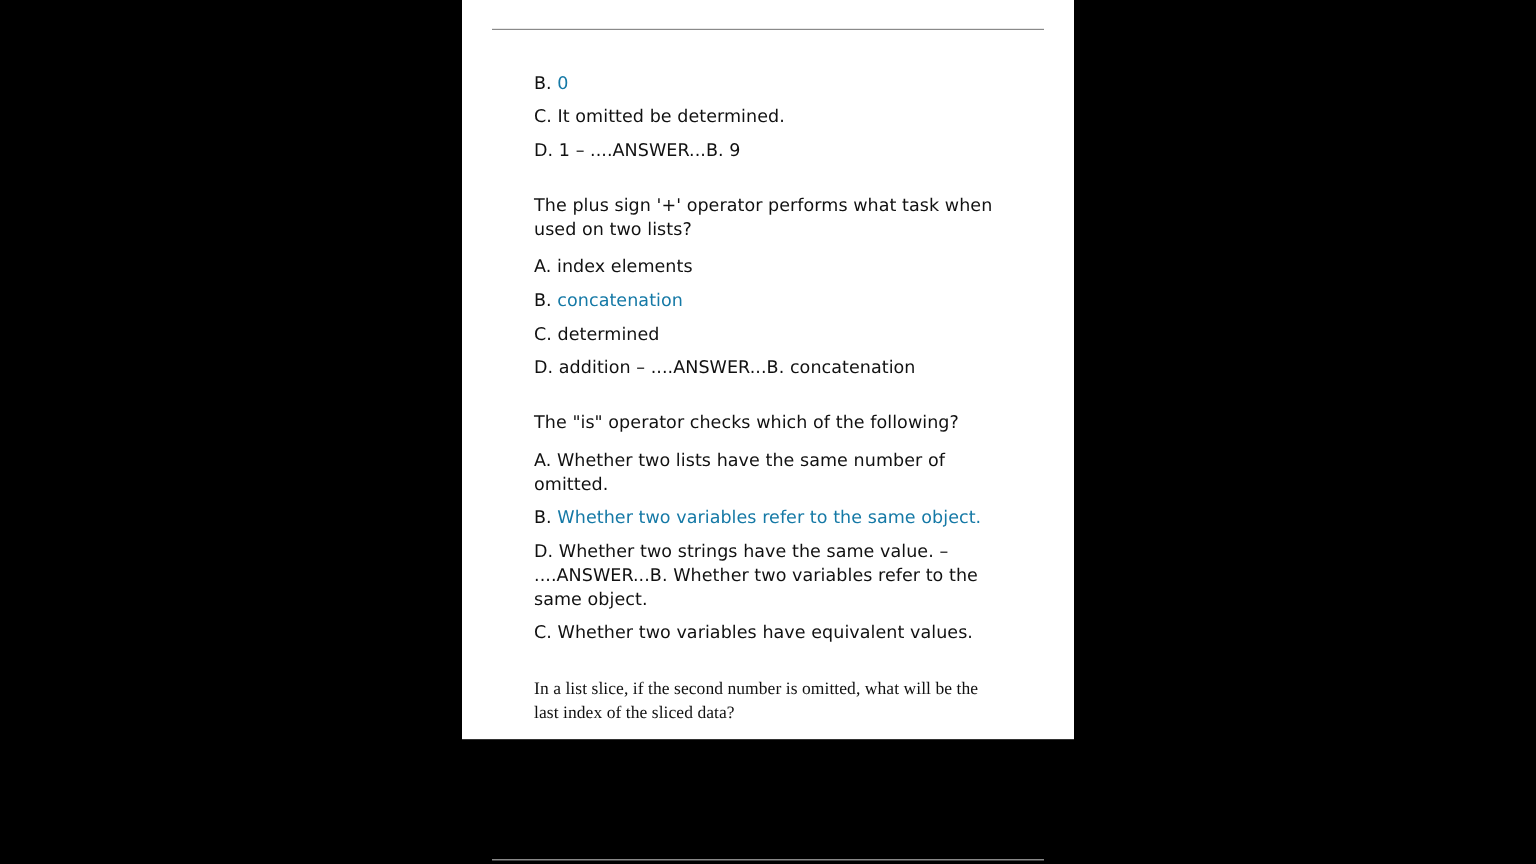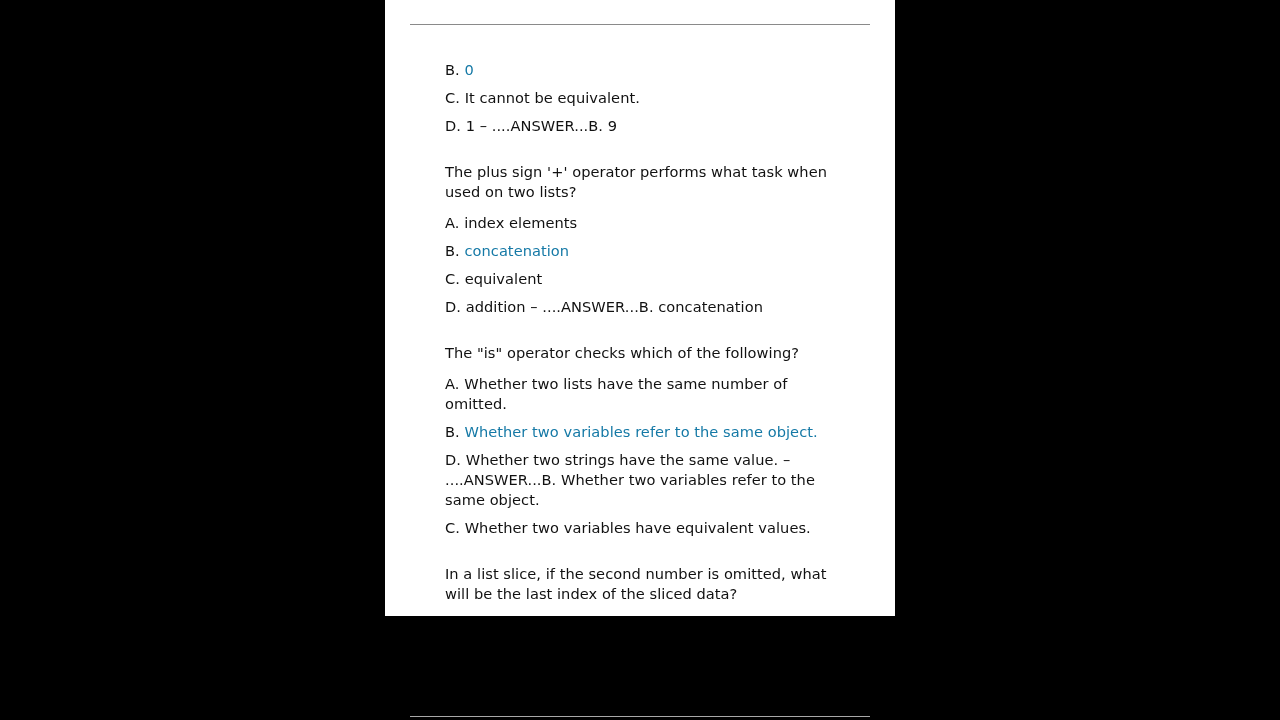--- a/index.html
+++ b/index.html
@@ -44,21 +44,21 @@
   .content {
     position: absolute;
     left: 60px;
     top: 60px;
     width: 392px;
   }
 
   .block {
     margin: 0 0 26px 0;
   }
-  .block:last-child { margin-bottom: 0; }
+  .block:last-child { margin-bottom: 0; font-family: Liberation Serif, serif; }
 
   .line {
     font-size: 14.6px;
     line-height: 20px;
     color: #111111;
     letter-spacing: 0.05px;
     margin: 0 0 8px 0;
     word-wrap: break-word;
   }
   .line:last-child { margin-bottom: 0; }
@@ -80,28 +80,28 @@
 
 <div class="viewer">
 
   <div class="page">
 
     <div class="rule rule-top"></div>
 
     <div class="content">
         <div class="block">
           <p class="line"><span>B. </span><span class="hl">0</span></p>
-          <p class="line"><span>C. </span><span>It cannot be equivalent.</span></p>
+          <p class="line"><span>C. </span><span>It omitted be determined.</span></p>
           <p class="line"><span>D. </span><span>1 – ....ANSWER...B. 9</span></p>
         </div>
         <div class="block">
           <p class="question">The plus sign '+' operator performs what task when used on two lists?</p>
           <p class="line"><span>A. </span><span>index elements</span></p>
           <p class="line"><span>B. </span><span class="hl">concatenation</span></p>
-          <p class="line"><span>C. </span><span>equivalent</span></p>
+          <p class="line"><span>C. </span><span>determined</span></p>
           <p class="line"><span>D. </span><span>addition – ....ANSWER...B. concatenation</span></p>
         </div>
         <div class="block">
           <p class="question">The "is" operator checks which of the following?</p>
           <p class="line"><span>A. </span><span>Whether two lists have the same number of omitted.</span></p>
           <p class="line"><span>B. </span><span class="hl">Whether two variables refer to the same object.</span></p>
           <p class="line"><span>D. </span><span>Whether two strings have the same value. – ....ANSWER...B. Whether two variables refer to the same object.</span></p>
           <p class="line"><span>C. </span><span>Whether two variables have equivalent values.</span></p>
         </div>
         <div class="block">

